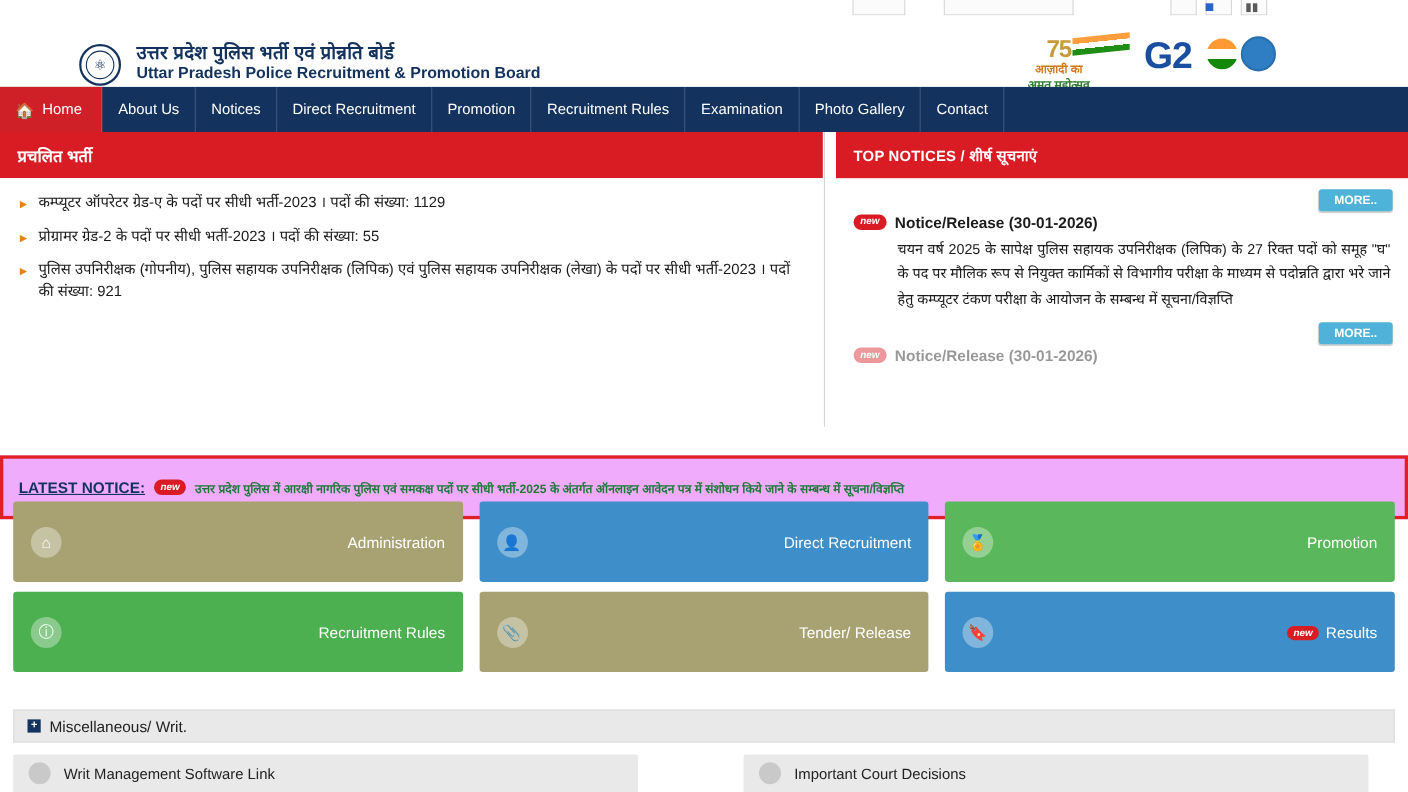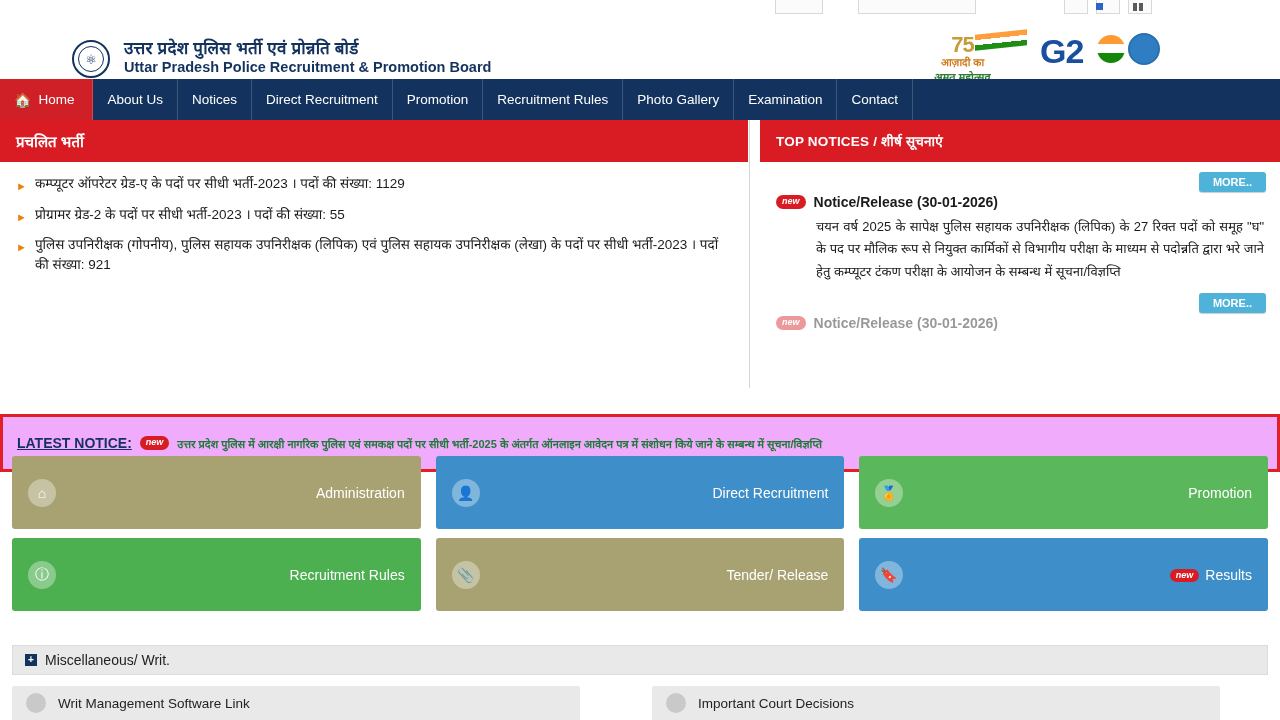--- a/index.html
+++ b/index.html
@@ -225,21 +225,21 @@
     display: flex; align-items: center; padding-left: 12px;
     font-size: 14px; color: #222;
   }
   .plus-box {
     display: inline-block; width: 12px; height: 12px;
     background: #13325e; color: #fff; font-size: 10px; line-height: 12px;
     text-align: center; margin-right: 8px; font-weight: bold;
   }
   .sub-cards {
     position: absolute; left: 12px; top: 686px; width: 1256px; height: 34px;
-    display: flex; gap: 72px;
+    display: flex; gap: 96px;
   }
   .sub-card {
     width: 568px; height: 34px; background: #e9e9e9;
     display: flex; align-items: center; padding-left: 14px;
     font-size: 13.5px; color: #222;
     border-radius: 2px 2px 0 0;
   }
   .sub-dot {
     width: 20px; height: 20px; border-radius: 50%;
     background: #c9c9c9; margin-right: 12px; flex: none;
@@ -297,24 +297,24 @@
     <div class="nav-item">
         <span>Direct Recruitment</span>
       </div>
     <div class="nav-item">
         <span>Promotion</span>
       </div>
     <div class="nav-item">
         <span>Recruitment Rules</span>
       </div>
     <div class="nav-item">
+        <span>Examination</span>
+      </div>
+    <div class="nav-item">
         <span>Photo Gallery</span>
-      </div>
-    <div class="nav-item">
-        <span>Examination</span>
       </div>
     <div class="nav-item">
         <span>Contact</span>
       </div>
   </div>
 
   <div class="content">
 
     <div class="vdivider"></div>
 

